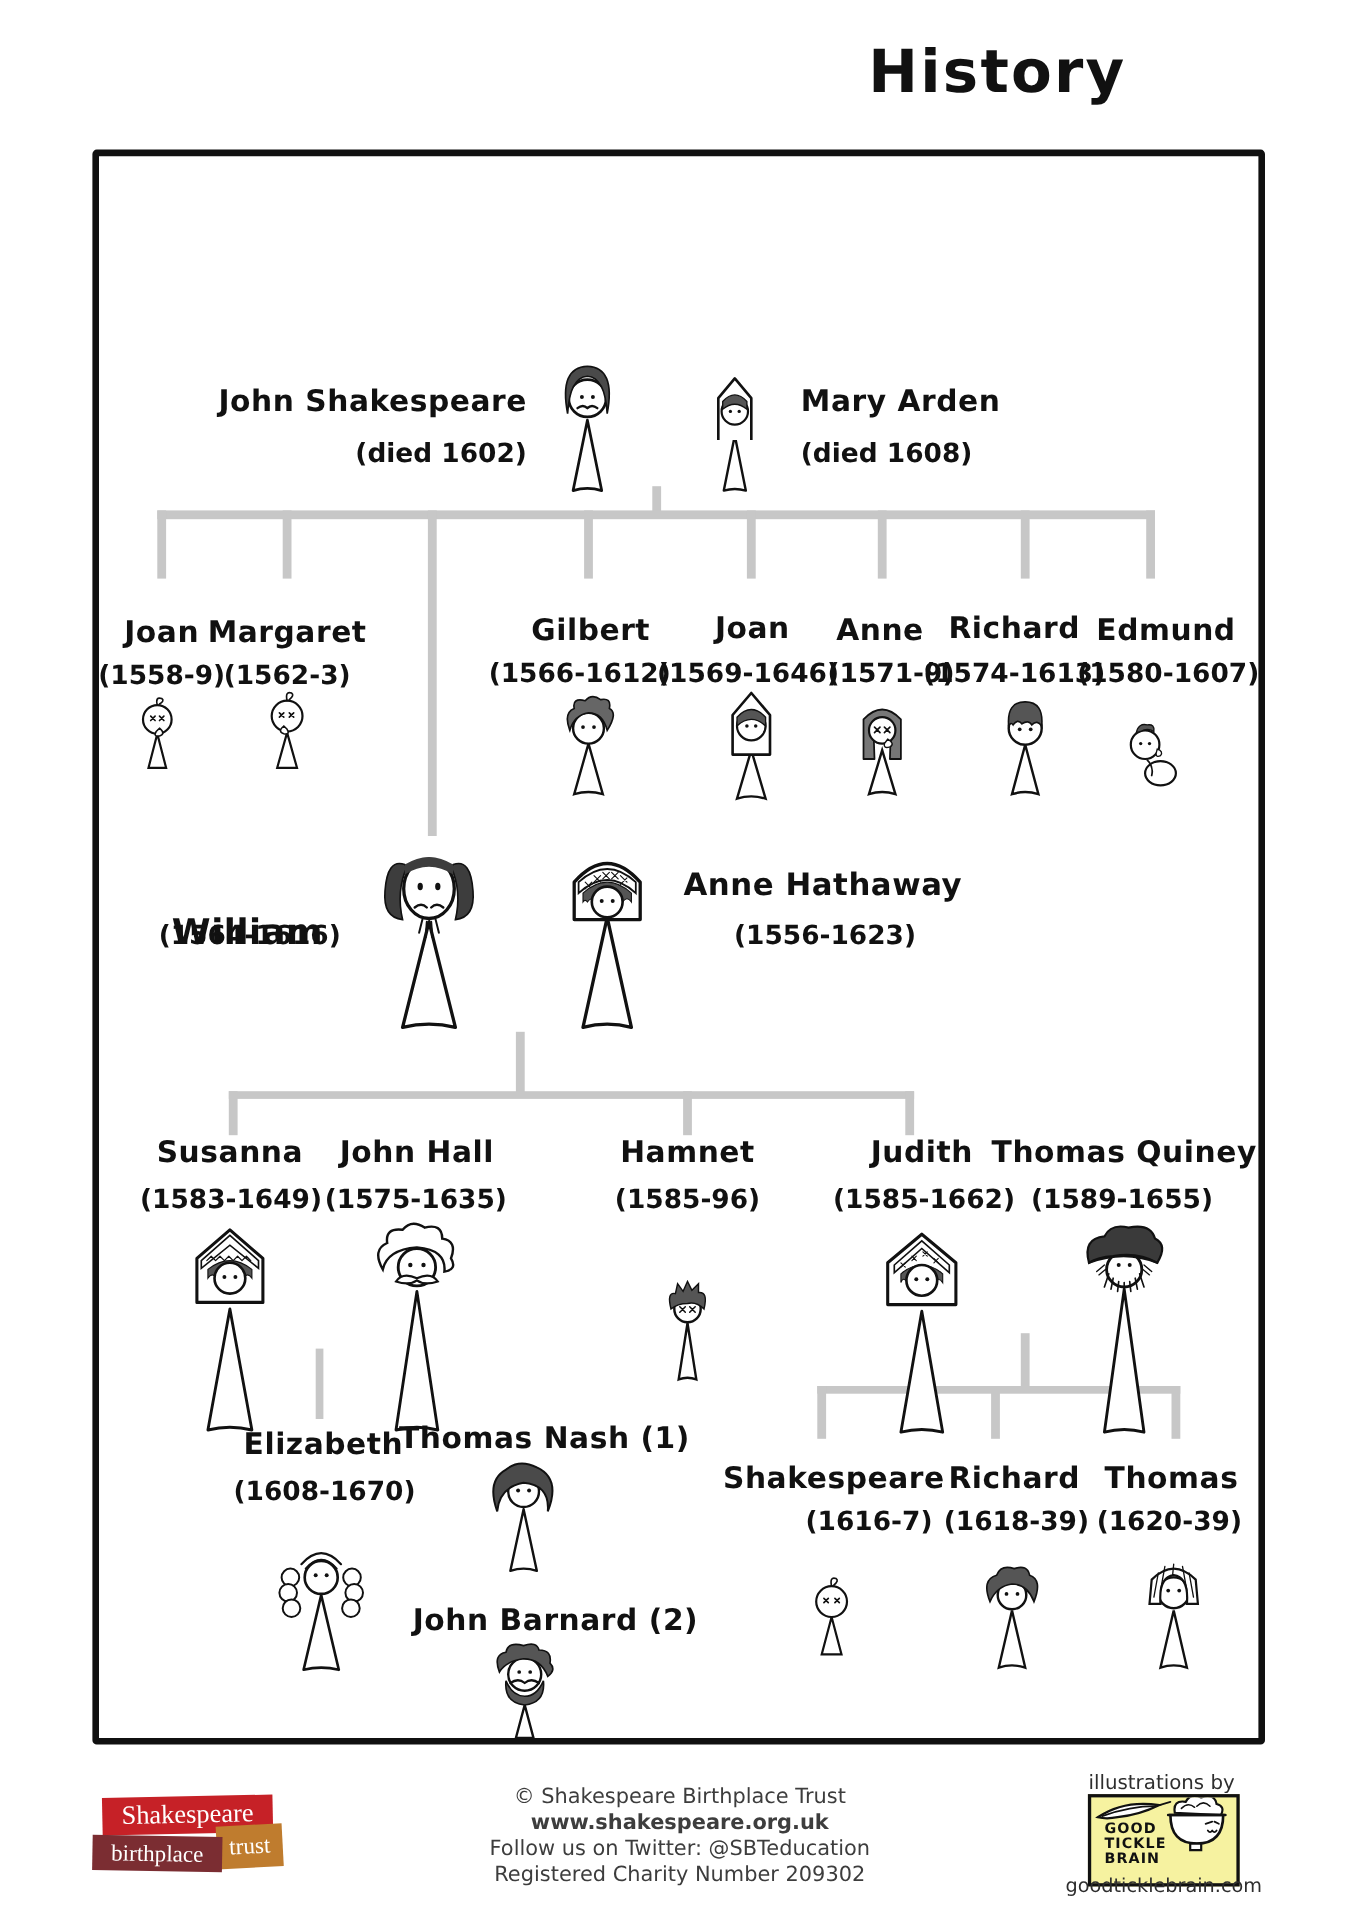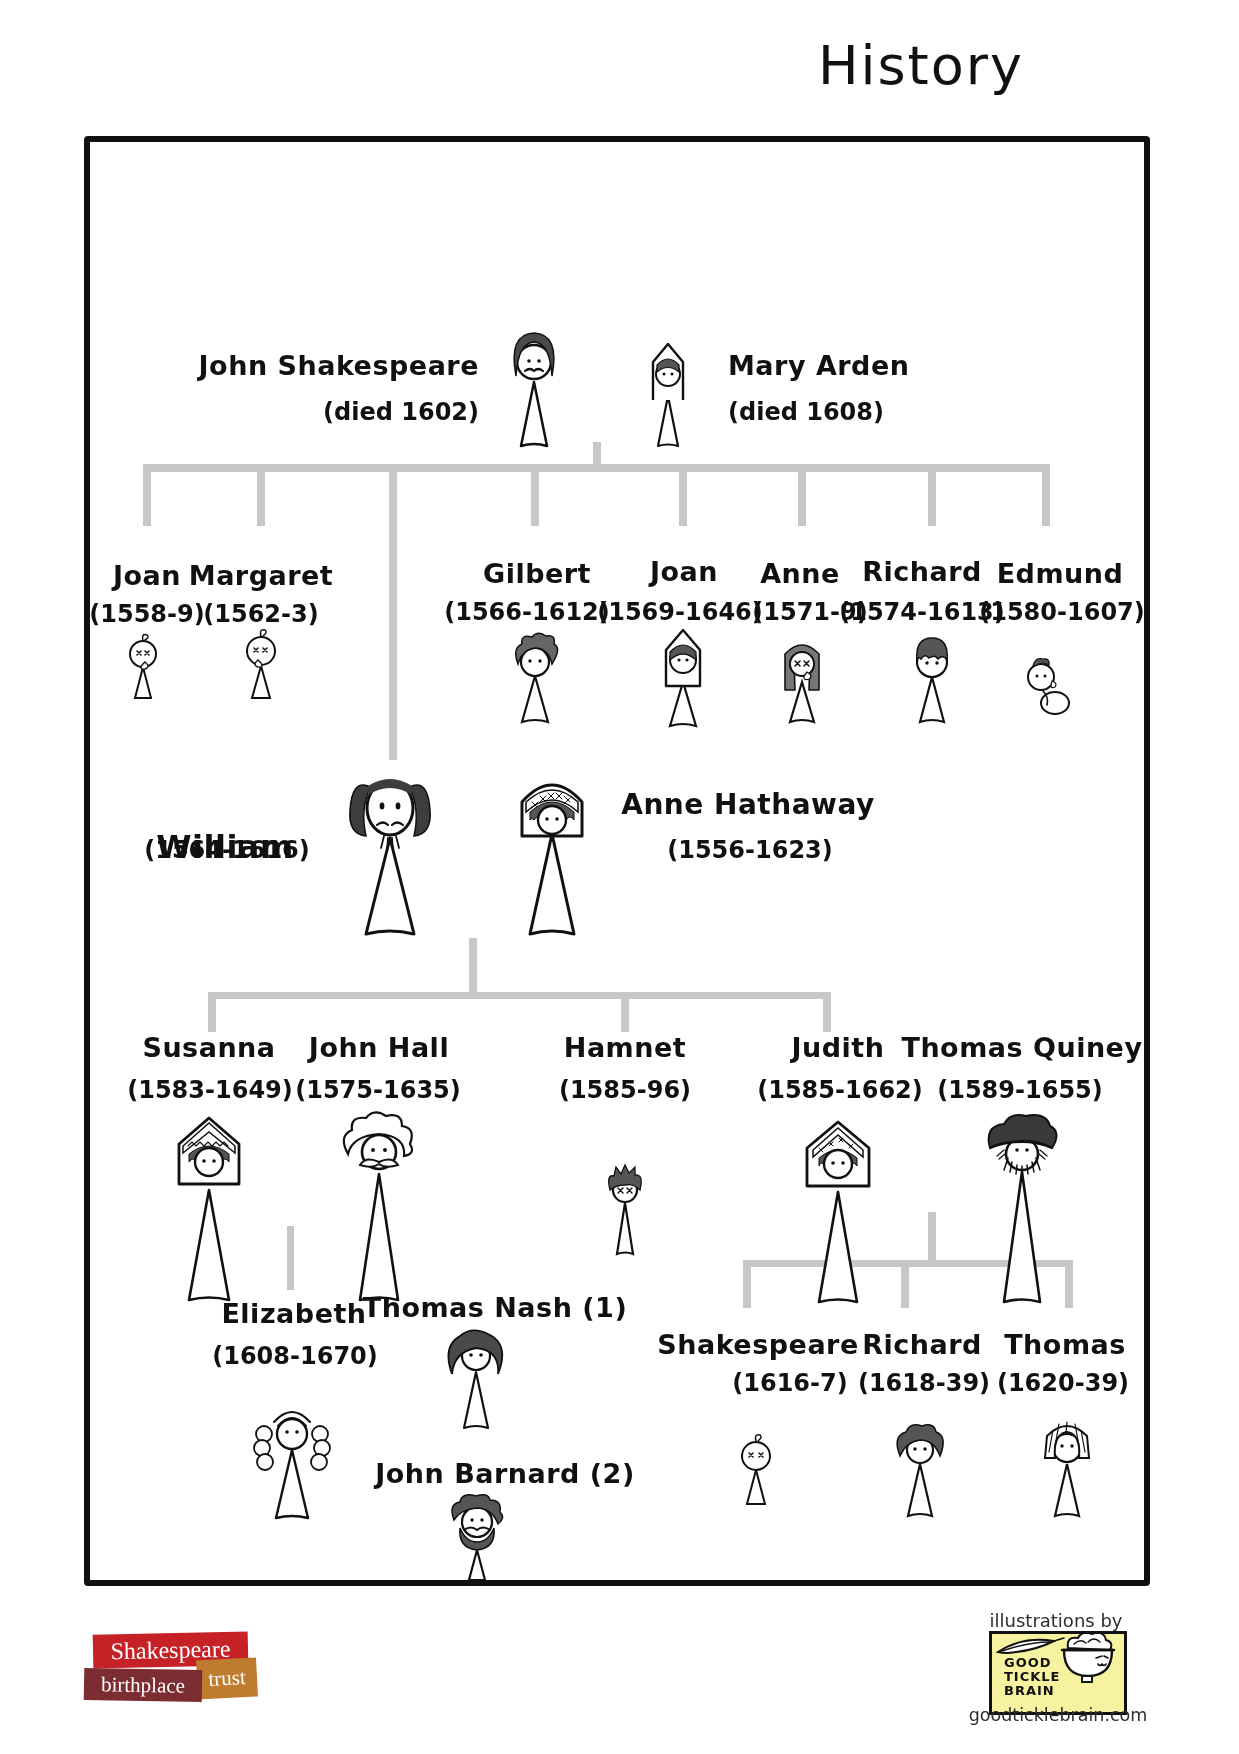--- a/index.html
+++ b/index.html
@@ -1,19 +1,19 @@
 <!DOCTYPE html>
 <html><head>
 <meta charset="utf-8">
 <style>
   html,body{margin:0;padding:0;background:#fff}
   .page{position:relative;width:1239px;height:1754px;background:#ffffff;
         font-family:"DejaVu Sans",sans-serif;color:#111;overflow:hidden}
   .history{position:absolute;left:1024px;top:34px;transform:translateX(-100%);
-           font-size:54px;font-weight:400;letter-spacing:2px;white-space:nowrap}
+           font-size:54px;font-weight:700;letter-spacing:2px;white-space:nowrap}
   .frame{position:absolute;left:84px;top:136px;width:1054px;height:1438px;
          border:6px solid #101010;border-radius:4px}
   .title{position:absolute;left:598px;top:186px;transform:translateX(-50%);
          font-size:45px;font-weight:700;letter-spacing:1px;white-space:nowrap}
   .nm{position:absolute;transform:translateX(-50%);text-align:right;
       font-weight:700;font-size:27px;letter-spacing:.5px;white-space:nowrap}
   .dt{position:absolute;transform:translateX(-50%);text-align:center;
       font-weight:600;font-size:24px;white-space:nowrap}
   .nmr{position:absolute;text-align:right;font-weight:700;font-size:27px;
        letter-spacing:.5px;white-space:nowrap;width:320px}
@@ -366,20 +366,26 @@
   <div class="sbt-block" style="left:93px;top:1633px;width:155px;height:34px;background:#c62127;font-size:24px;transform:rotate(-1.2deg)">
     <span>Shakespeare</span>
   </div>
   <div class="sbt-block" style="left:197px;top:1659px;width:60px;height:39px;background:#bf7c2e;font-size:21px;transform:rotate(-3deg)">
     <span>trust</span>
   </div>
   <div class="sbt-block" style="left:84px;top:1669px;width:118px;height:32px;background:#7b2d32;font-size:21px;transform:rotate(1deg)">
     <span>birthplace</span>
   </div>
 
+  <div class="credits">
+    <div>© Shakespeare Birthplace Trust</div>
+    <div class="b">www.shakespeare.org.uk</div>
+    <div>Follow us on Twitter: @SBTeducation</div>
+    <div>Registered Charity Number 209302</div>
+  </div>
 
   <div class="gtb-caption">illustrations by</div>
   <div class="gtb-box">
     <svg width="132" height="64" viewBox="0 0 132 64" style="position:absolute;left:0;top:0">
       <path d="M6 18 Q30 2 62 7 Q44 16 24 18 Q14 20 6 18 Z" fill="#fff" stroke="#111" stroke-width="2"></path>
       <path class="ln" d="M10 17 Q36 8 58 8 M62 7 L72 4" stroke-width="1.6"></path>
       <g>
         <path d="M76 14 Q74 2 86 4 Q90 -4 100 0 Q112 -4 114 6 Q122 8 118 16 Z" fill="#fff" stroke="#111" stroke-width="2"></path>
         <path class="ln" d="M82 10 Q88 4 94 9 M96 8 Q102 2 108 8" stroke-width="1.4"></path>
         <path d="M72 16 Q72 42 96 42 Q120 42 120 16 Z" fill="#fff" stroke="#111" stroke-width="2.4"></path>

